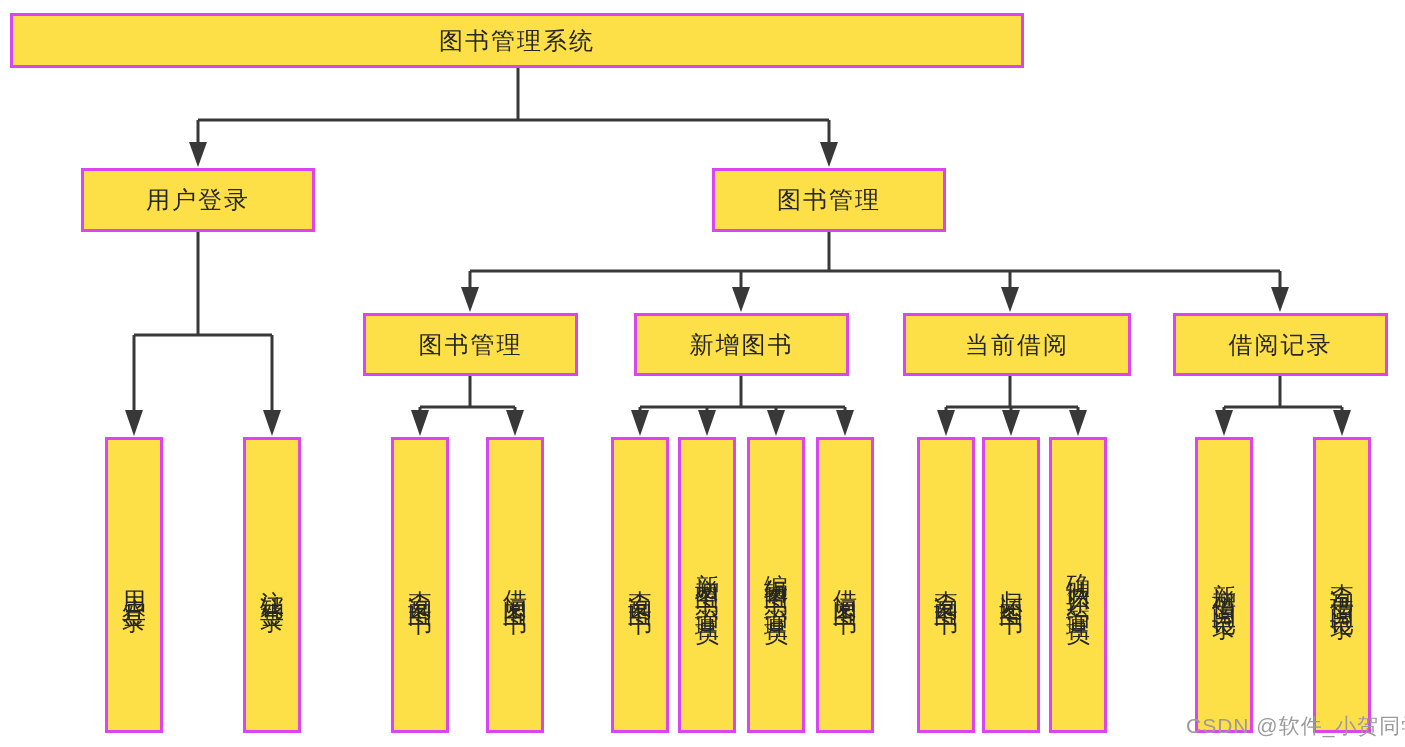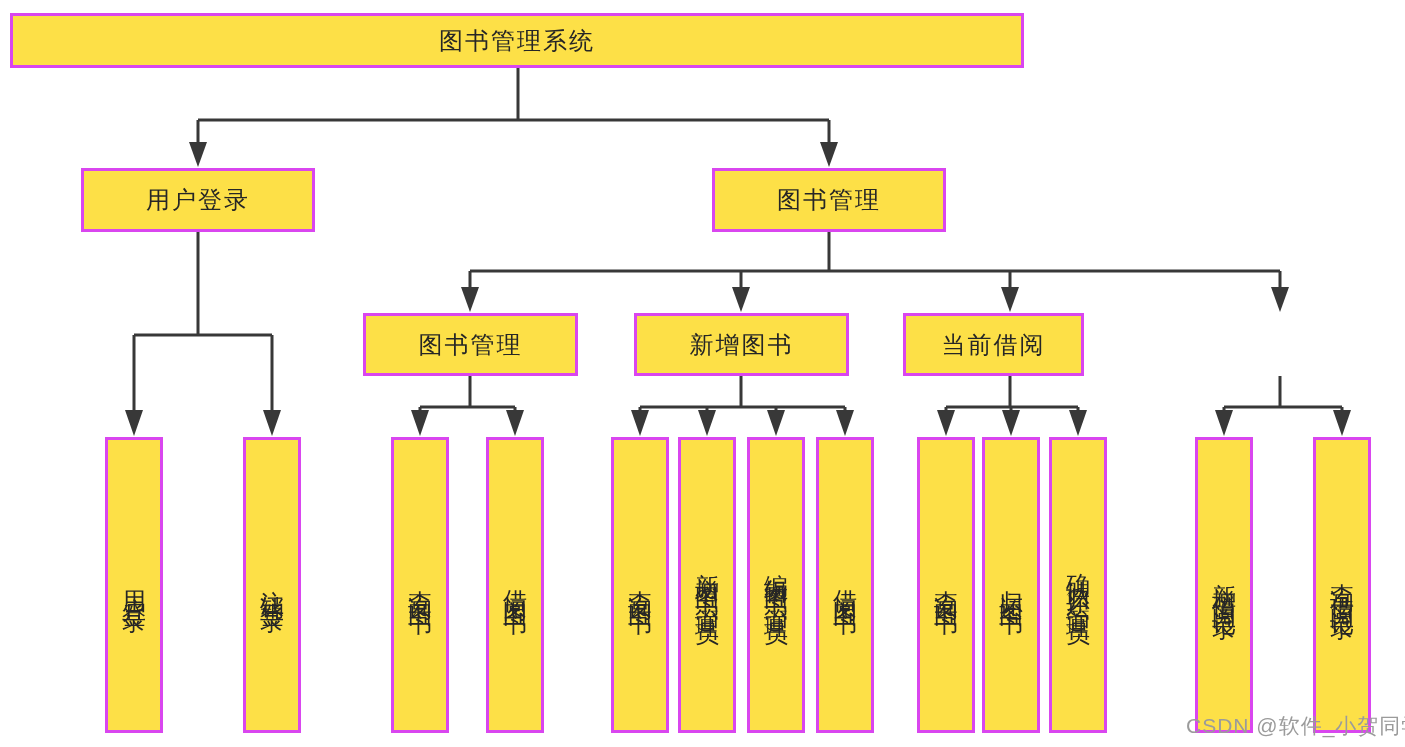--- a/index.html
+++ b/index.html
@@ -64,21 +64,22 @@
     </g>
   </svg>
 
   <div class="box h" style="left:10px;top:13px;width:1014px;height:55px">图书管理系统</div>
 
   <div class="box h" style="left:81px;top:168px;width:234px;height:64px">用户登录</div>
   <div class="box h" style="left:712px;top:168px;width:234px;height:64px">图书管理</div>
 
   <div class="box h" style="left:363px;top:313px;width:215px;height:63px">图书管理</div>
   <div class="box h" style="left:634px;top:313px;width:215px;height:63px">新增图书</div>
-  <div class="box h" style="left:903px;top:313px;width:181px;height:63px">当前借阅</div>
+  <div class="box h" style="left:903px;top:313px;width:228px;height:63px">当前借阅</div>
+  <div class="box h" style="left:1173px;top:313px;width:215px;height:63px">借阅记录</div>
 
   <div class="box v" style="left:105px;top:437px;width:58px;height:296px">用户登录</div>
   <div class="box v" style="left:243px;top:437px;width:58px;height:296px">注销登录</div>
 
   <div class="box v" style="left:391px;top:437px;width:58px;height:296px">查询图书</div>
   <div class="box v" style="left:486px;top:437px;width:58px;height:296px">借阅图书</div>
 
   <div class="box v" style="left:611px;top:437px;width:58px;height:296px">查询图书</div>
   <div class="box v" style="left:678px;top:437px;width:58px;height:296px">新增图书（管理员）</div>
   <div class="box v" style="left:747px;top:437px;width:58px;height:296px">编辑图书（管理员）</div>

